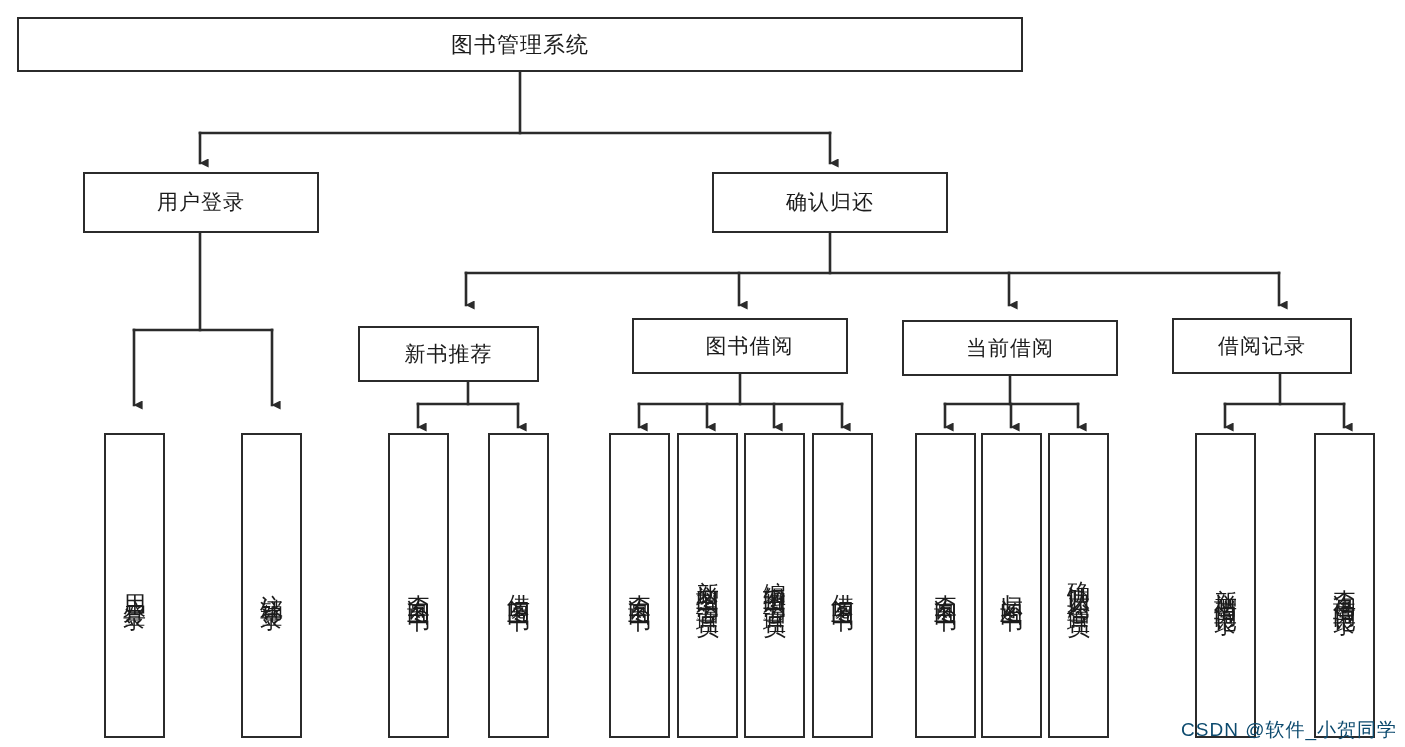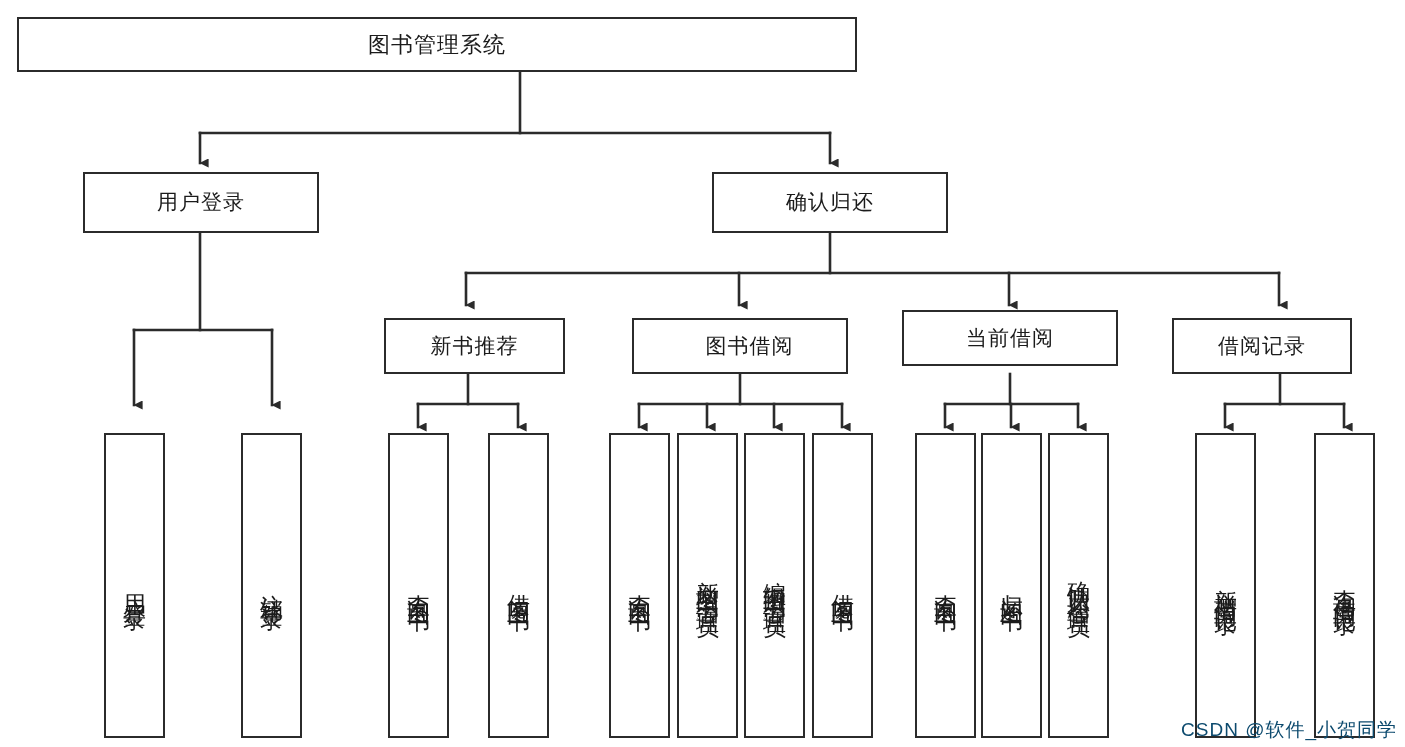--- a/index.html
+++ b/index.html
@@ -127,41 +127,41 @@
     </g>
 
     <g stroke="#2b2b2b" stroke-width="2.6" fill="none" stroke-linecap="square">
       <path d="M1280,374 L1280,404"></path>
       <path d="M1225,404 L1344,404"></path>
       <path d="M1225,404 L1225,427" marker-end="url(#arrowhead)"></path>
       <path d="M1344,404 L1344,427" marker-end="url(#arrowhead)"></path>
     </g>
   </svg>
 
-  <div class="node root" style="left:17px; top:17px; width:840px; height:55px;">
+  <div class="node root" style="left:17px; top:17px; width:1006px; height:55px;">
     <span class="label">图书管理系统</span>
   </div>
 
   <div class="node" style="left:83px; top:172px; width:236px; height:61px;">
     <span class="label">用户登录</span>
   </div>
 
   <div class="node" style="left:712px; top:172px; width:236px; height:61px;">
     <span class="label">确认归还</span>
   </div>
 
-  <div class="node" style="left:358px; top:318px; width:181px; height:56px;margin-left:26px;">
+  <div class="node" style="left:358px; top:326px; width:181px; height:56px;">
     <span class="label">新书推荐</span>
   </div>
 
   <div class="node" style="left:632px; top:318px; width:216px; height:56px;padding-left:19px;">
     <span class="label">图书借阅</span>
   </div>
 
-  <div class="node" style="left:902px; top:310px; width:216px; height:56px;">
+  <div class="node" style="left:902px; top:320px; width:216px; height:56px;">
     <span class="label">当前借阅</span>
   </div>
 
   <div class="node" style="left:1172px; top:318px; width:180px; height:56px;">
     <span class="label">借阅记录</span>
   </div>
 
   <div class="node vertical" style="left:104px; top:433px; width:61px; height:305px;">
     <span class="label">用户登录</span>
   </div>

